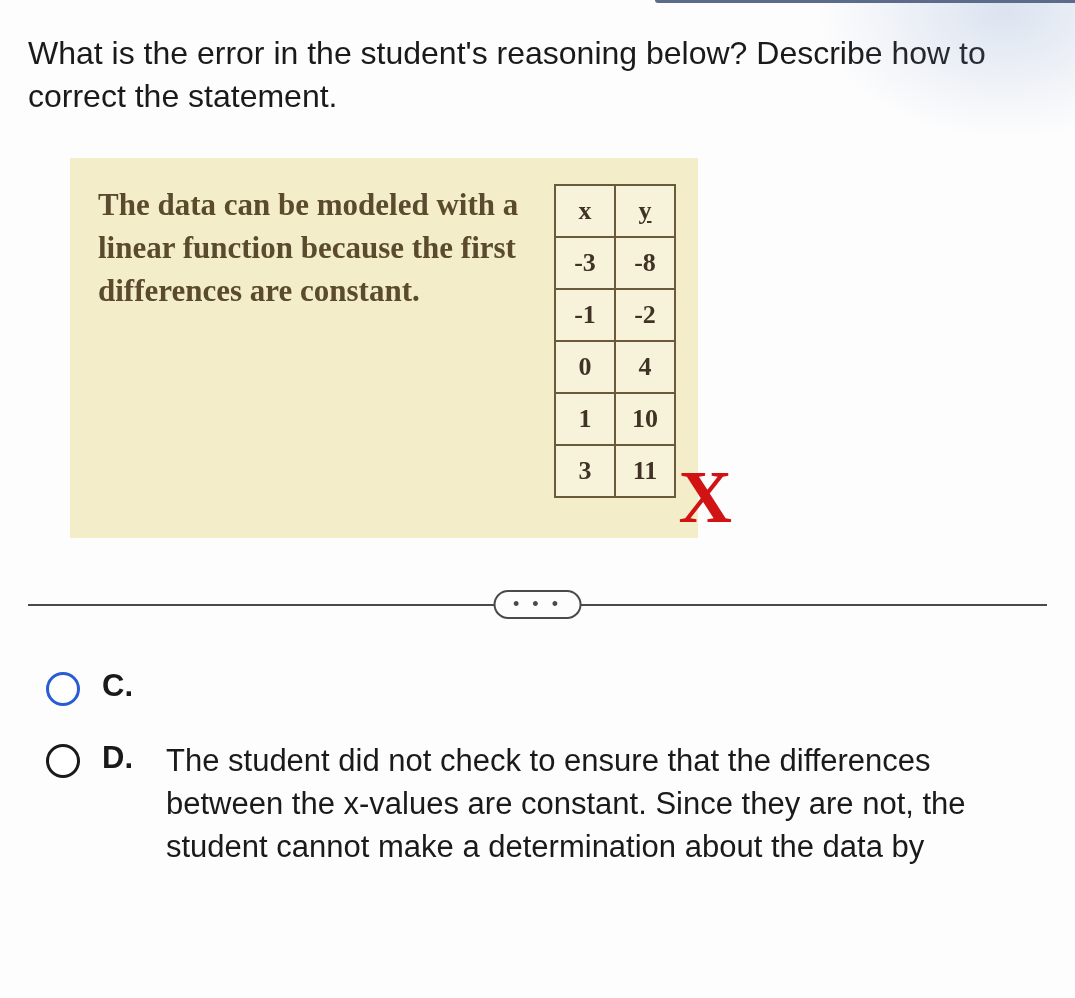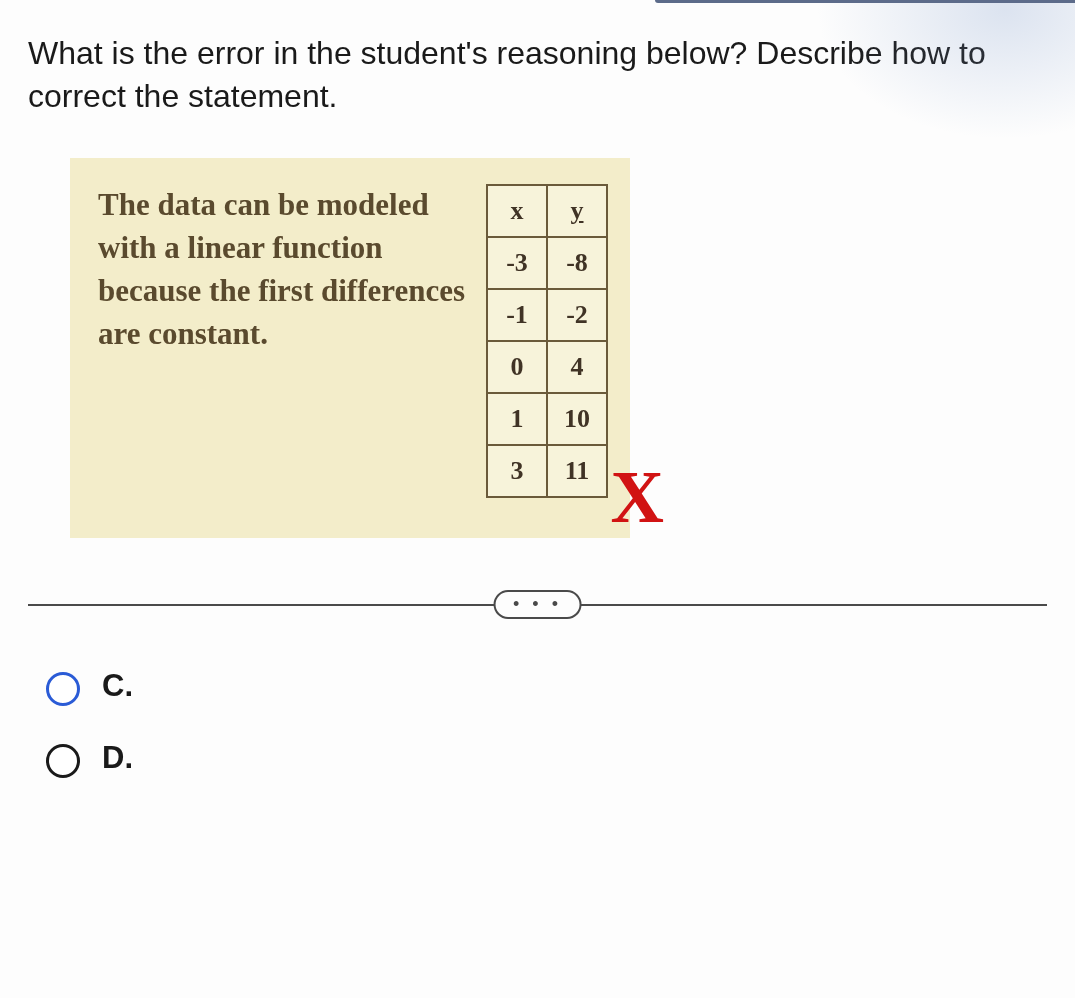--- a/index.html
+++ b/index.html
@@ -38,21 +38,21 @@
     padding: 32px 28px 0 28px;
   }
   .question {
     font-size: 32px;
     line-height: 1.35;
     font-weight: 400;
   }
   .student-box {
     margin-top: 40px;
     margin-left: 42px;
-    width: 560px;
+    width: 628px;
     background: #f3edca;
     padding: 26px 22px 40px 28px;
     position: relative;
     display: flex;
     align-items: flex-start;
     gap: 18px;
   }
   .statement {
     flex: 1;
     font-family: "Comic Sans MS", "Segoe Script", cursive;
@@ -209,17 +209,18 @@
   <div class="choices">
 
     <div class="choice c">
       <div class="radio"></div>
       <div class="letter">C.</div>
     </div>
 
     <div class="choice d">
       <div class="radio"></div>
       <div class="letter">D.</div>
+      <div class="choice-text">The student did not check to ensure that the differences between the x-values are constant. Since they are not, the student cannot make a determination about the data by</div>
     </div>
 
   </div>
 
 </div>
 
 </body></html>

